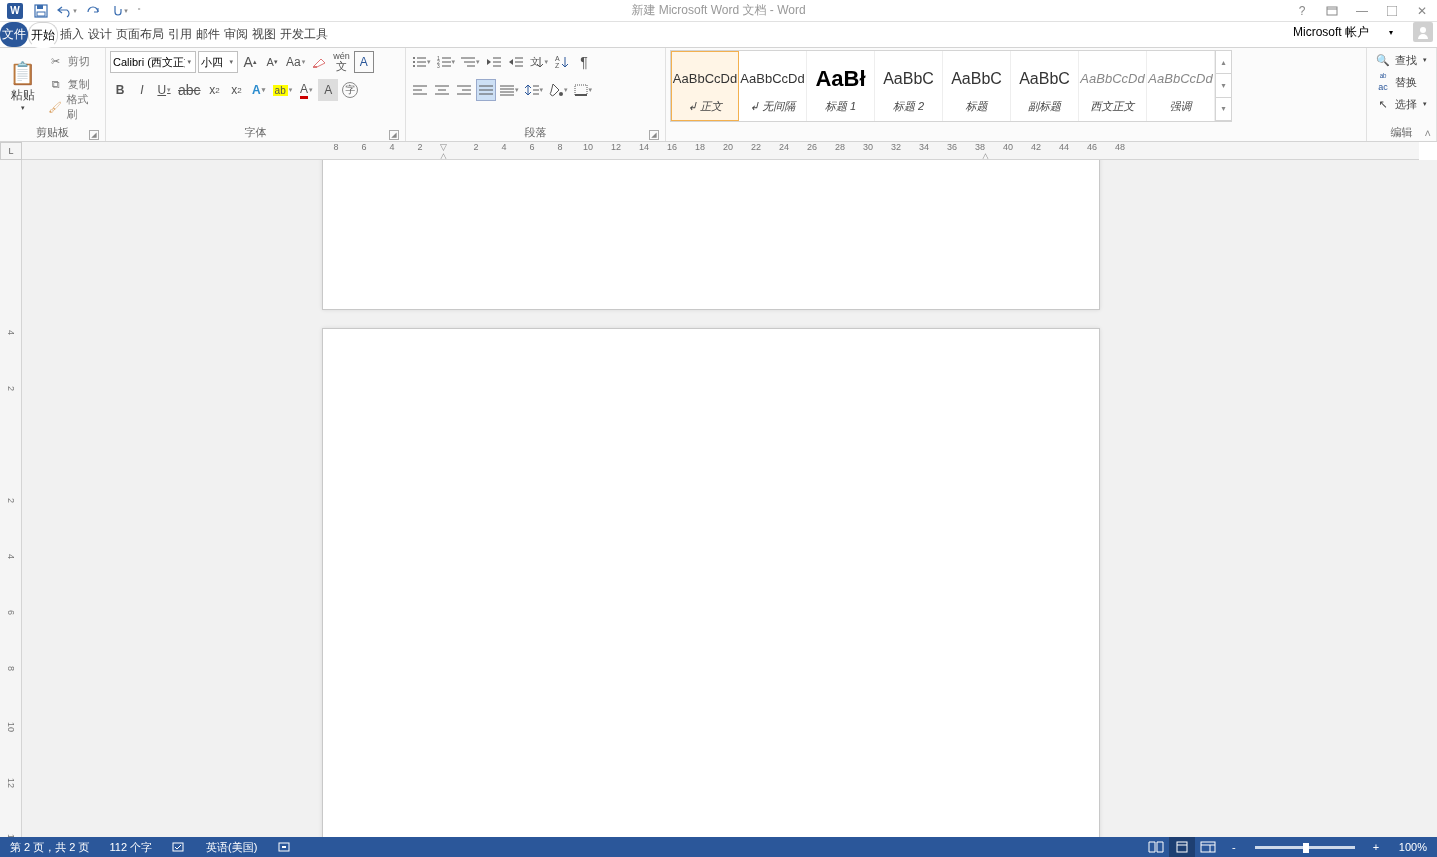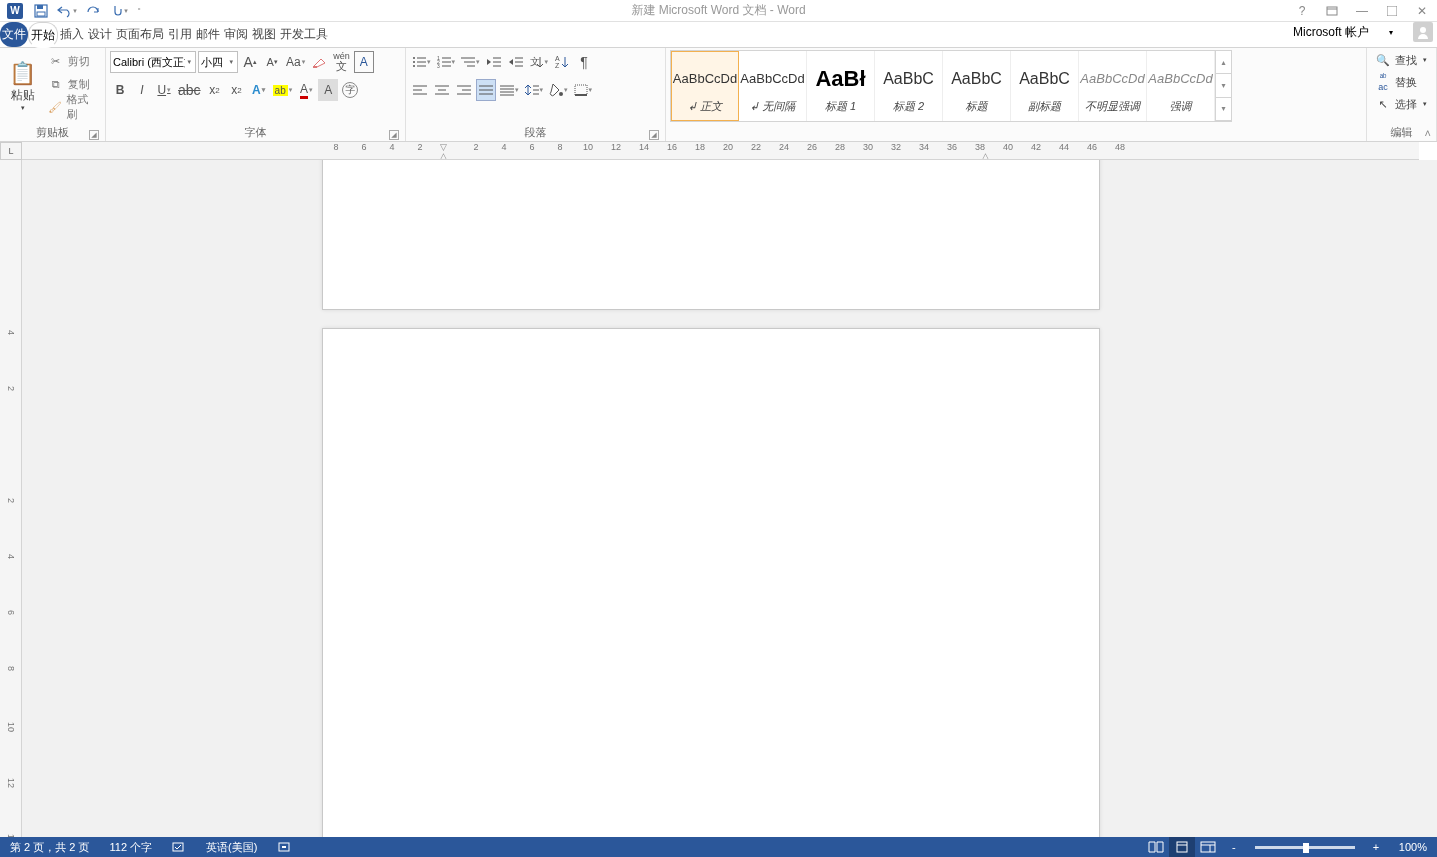--- a/index.html
+++ b/index.html
@@ -371,21 +371,21 @@
           <div class="style-item">
             <div class="prev" style="font-size:16px;color:#333">AaBbC</div>
             <div class="lbl">标题</div>
           </div>
           <div class="style-item">
             <div class="prev" style="font-size:16px;color:#333">AaBbC</div>
             <div class="lbl">副标题</div>
           </div>
           <div class="style-item">
             <div class="prev" style="font-style:italic;color:#888">AaBbCcDd</div>
-            <div class="lbl">不明显强调</div>
+            <div class="lbl">西文正文</div>
           </div>
           <div class="style-item">
             <div class="prev" style="font-style:italic;color:#888">AaBbCcDd</div>
             <div class="lbl">强调</div>
           </div>
           <div class="gal-scroll">
             <div>▴</div>
             <div>▾</div>
             <div>▾</div>
           </div>

